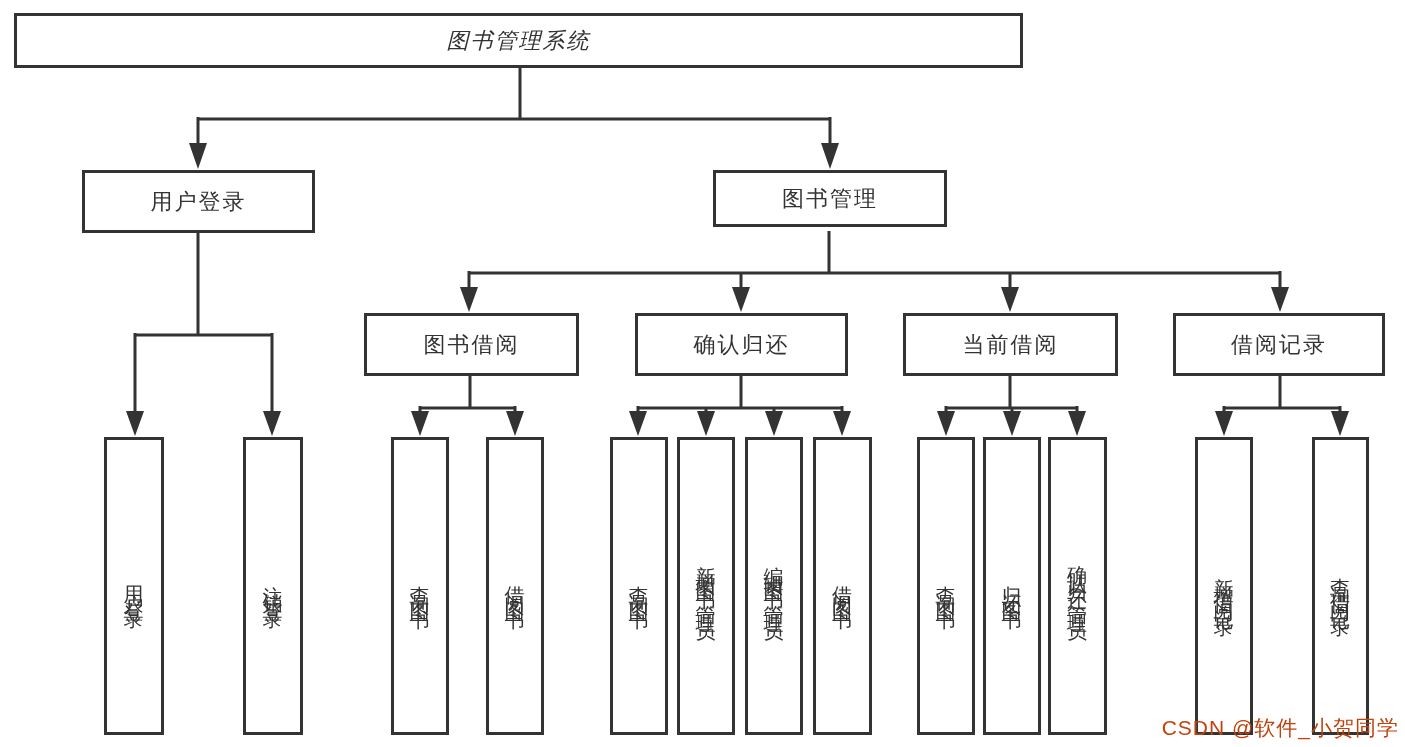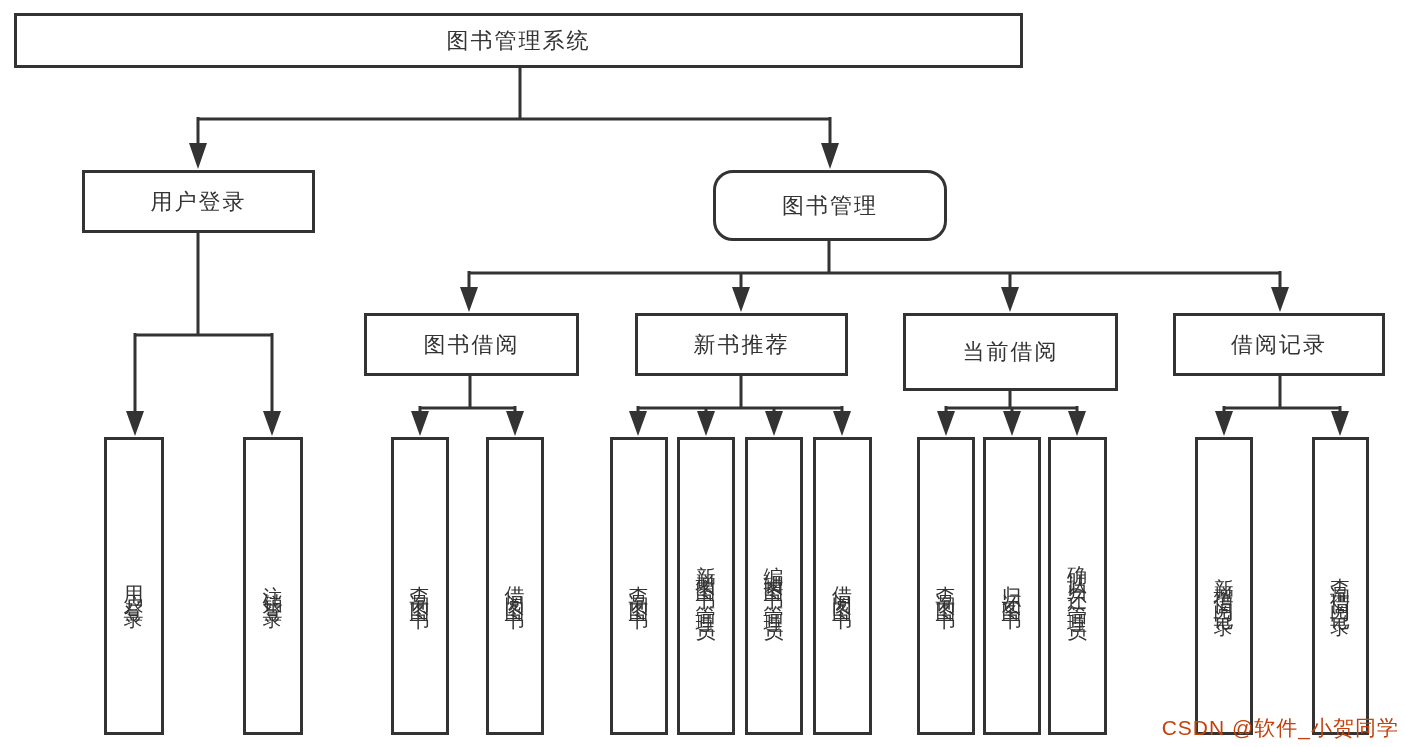--- a/index.html
+++ b/index.html
@@ -41,26 +41,26 @@
     white-space: nowrap;
   }
   .v .vtext {
     writing-mode: vertical-rl;
     text-orientation: mixed;
     font-size: 20px;
     letter-spacing: 8px;
     line-height: 1;
   }
   
-  .n-root   { left: 14px;  top: 13px;  width: 1009px; height: 55px; }
+  .n-root   { left: 14px;  top: 13px;  width: 1009px; height: 55px; font-style: italic; }
   .n-l2-0   { left: 82px;  top: 170px; width: 233px;  height: 63px; }
-  .n-l2-1   { left: 713px; top: 170px; width: 234px;  height: 71px; border-radius: 20px; }
+  .n-l2-1   { left: 713px; top: 170px; width: 234px;  height: 57px; }
   .n-l3-0   { left: 364px; top: 313px; width: 215px;  height: 63px; }
   .n-l3-1   { left: 635px; top: 313px; width: 213px;  height: 63px; }
-  .n-l3-2   { left: 903px; top: 313px; width: 215px;  height: 78px; }
+  .n-l3-2   { left: 903px; top: 313px; width: 215px;  height: 63px; }
   .n-l3-3   { left: 1173px;top: 313px; width: 212px;  height: 63px; }
   .leaf     { top: 437px;  height: 298px; }
   .n-lf-0   { left: 104px;  width: 60px; }
   .n-lf-1   { left: 243px;  width: 60px; }
   .n-lf-2   { left: 391px;  width: 58px; }
   .n-lf-3   { left: 486px;  width: 58px; }
   .n-lf-4   { left: 610px;  width: 58px; }
   .n-lf-5   { left: 677px;  width: 58px; }
   .n-lf-6   { left: 745px;  width: 58px; }
   .n-lf-7   { left: 813px;  width: 59px; }
@@ -128,21 +128,21 @@
       M1215 411 L1233 411 L1224 436 Z
       M1331 411 L1349 411 L1340 436 Z"></path>
   </svg>
 
   <div class="box h n-root">图书管理系统</div>
 
   <div class="box h n-l2-0">用户登录</div>
   <div class="box h n-l2-1">图书管理</div>
 
   <div class="box h n-l3-0">图书借阅</div>
-  <div class="box h n-l3-1">新书推荐</div>
+  <div class="box h n-l3-1">确认归还</div>
   <div class="box h n-l3-2">当前借阅</div>
   <div class="box h n-l3-3">借阅记录</div>
 
   <div class="box v leaf n-lf-0">
     <span class="vtext">用户登录</span>
   </div>
   <div class="box v leaf n-lf-1">
     <span class="vtext">注销登录</span>
   </div>
 

